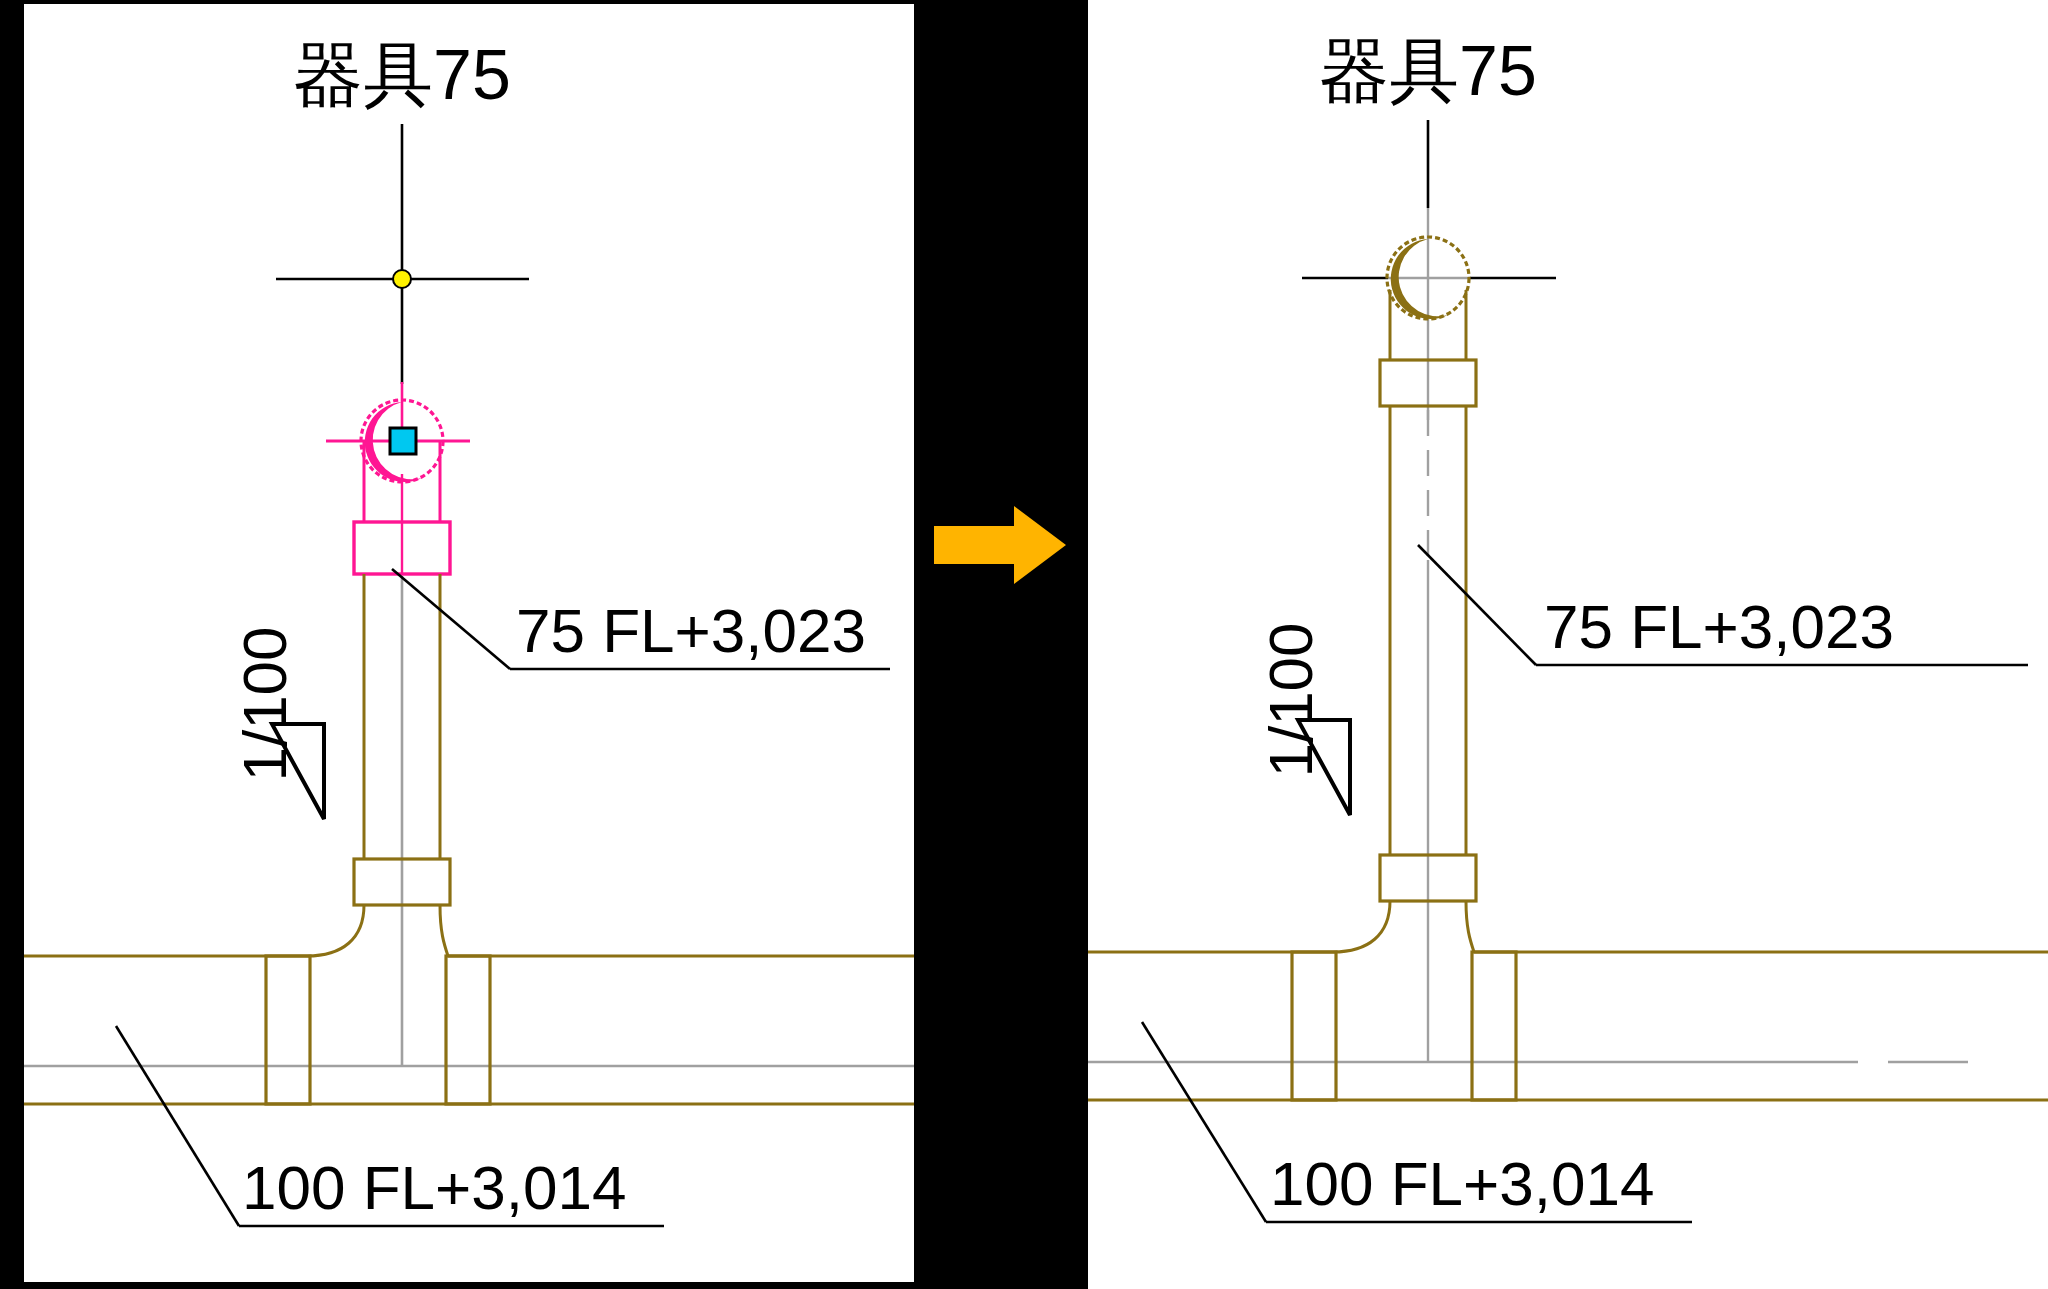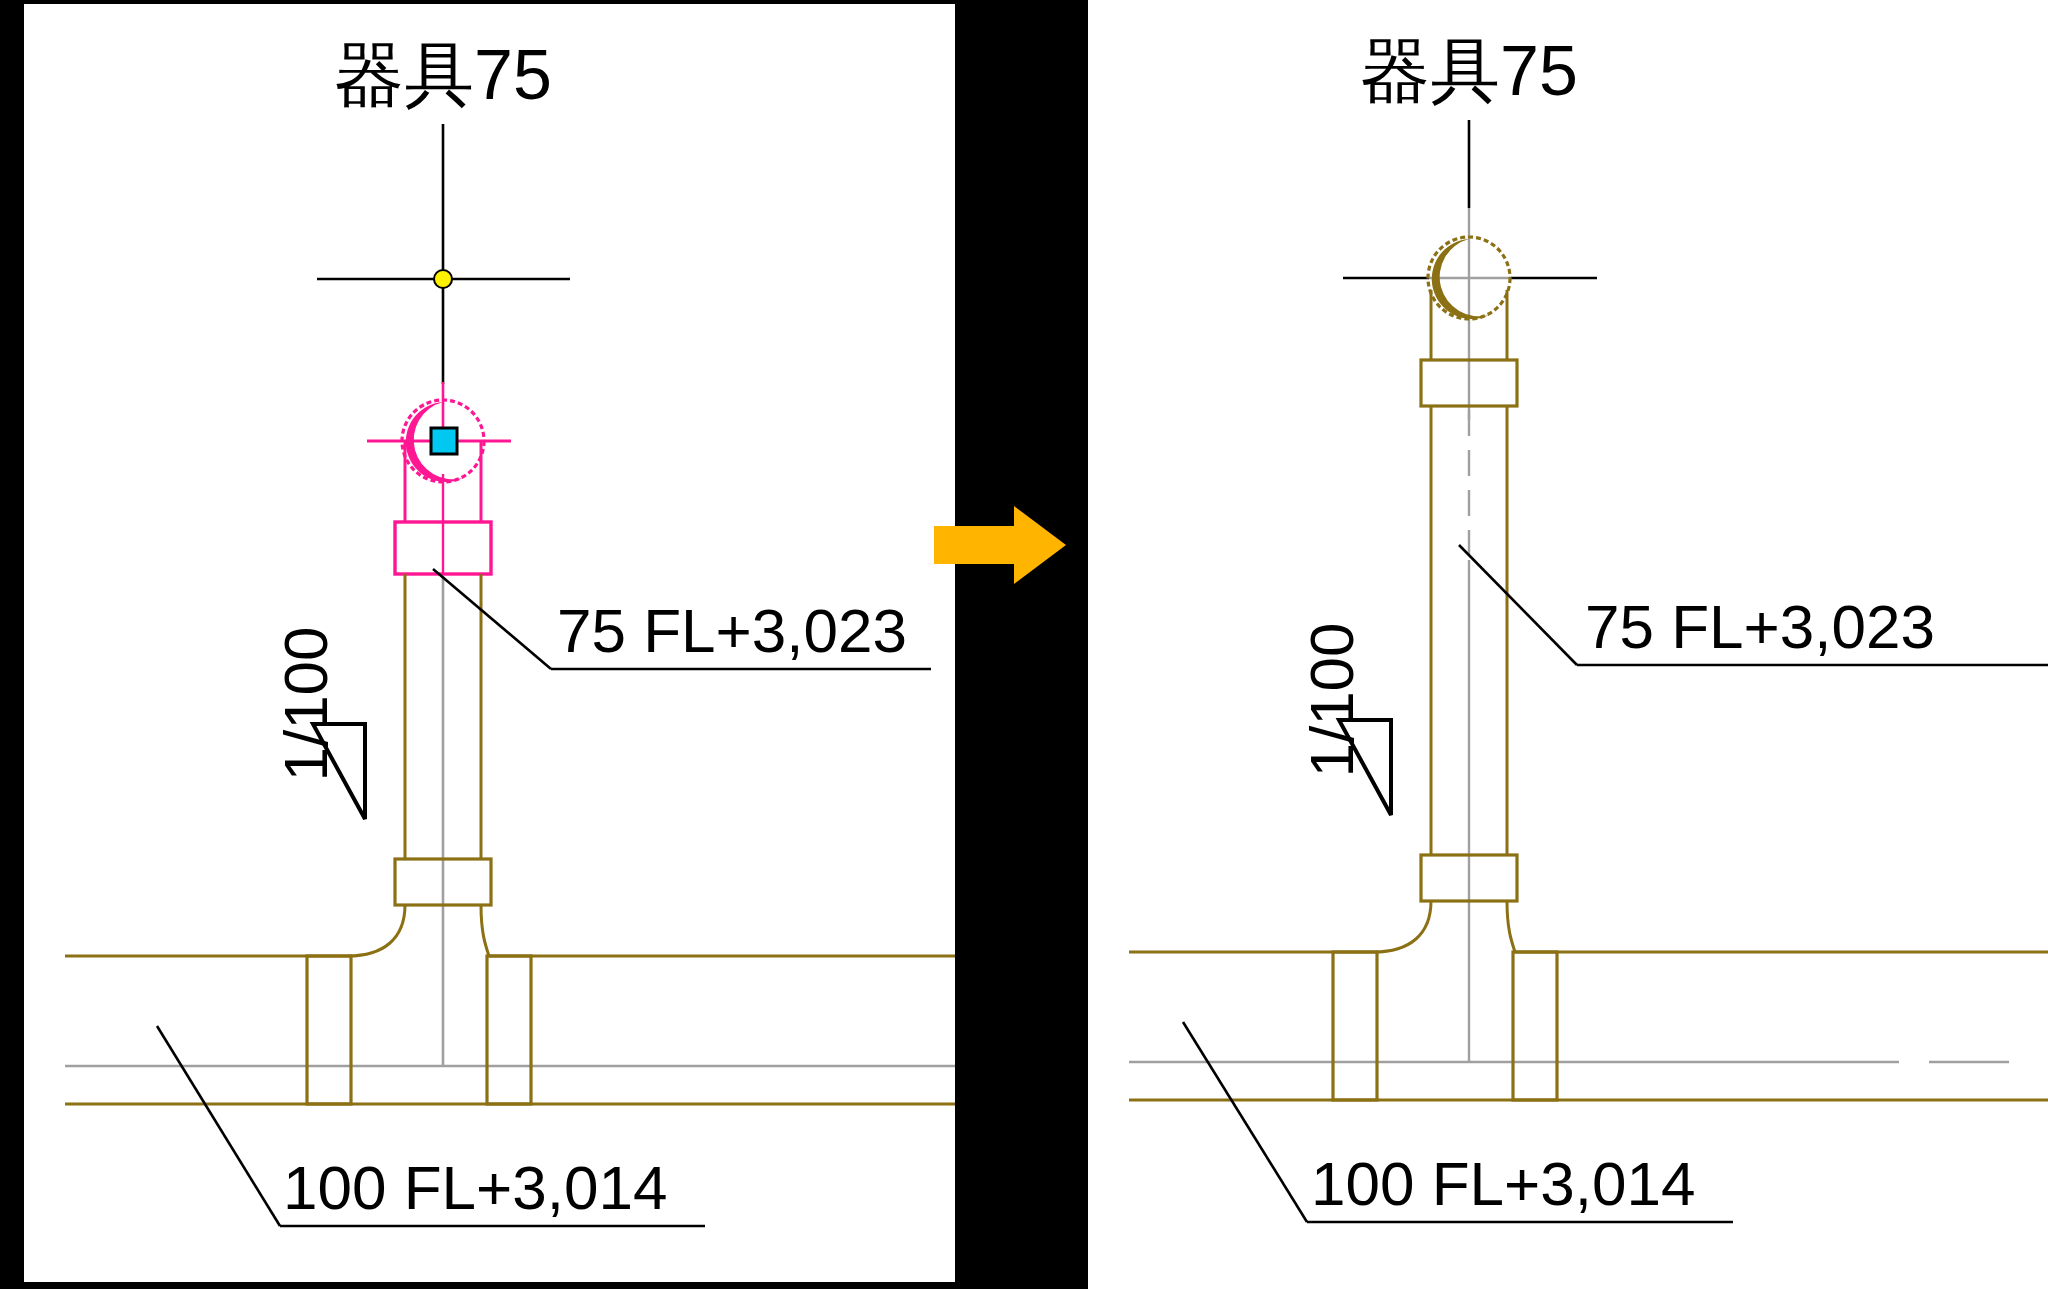--- a/index.html
+++ b/index.html
@@ -1,19 +1,19 @@
 <!DOCTYPE html>
 <html><head>
 <meta charset="utf-8">
 <style>
   html,body{margin:0;padding:0;background:#000;}
   body{width:2048px;height:1289px;overflow:hidden;font-family:"Liberation Sans",sans-serif;}
   .stage{position:relative;width:2048px;height:1289px;background:#000;}
 
-  .panel{position:absolute;top:0;background:#ffffff;overflow:hidden;padding-left:41px;}
+  .panel{position:absolute;top:0;background:#ffffff;overflow:hidden;}
   #panel-left{left:24px;top:4px;width:890px;height:1278px;}
   #panel-right{left:1088px;top:0px;width:960px;height:1289px;}
 
   .arrow-wrap{position:absolute;left:930px;top:500px;width:140px;height:90px;}
 
   svg{display:block;}
 </style>
 </head>
 <body>
 

